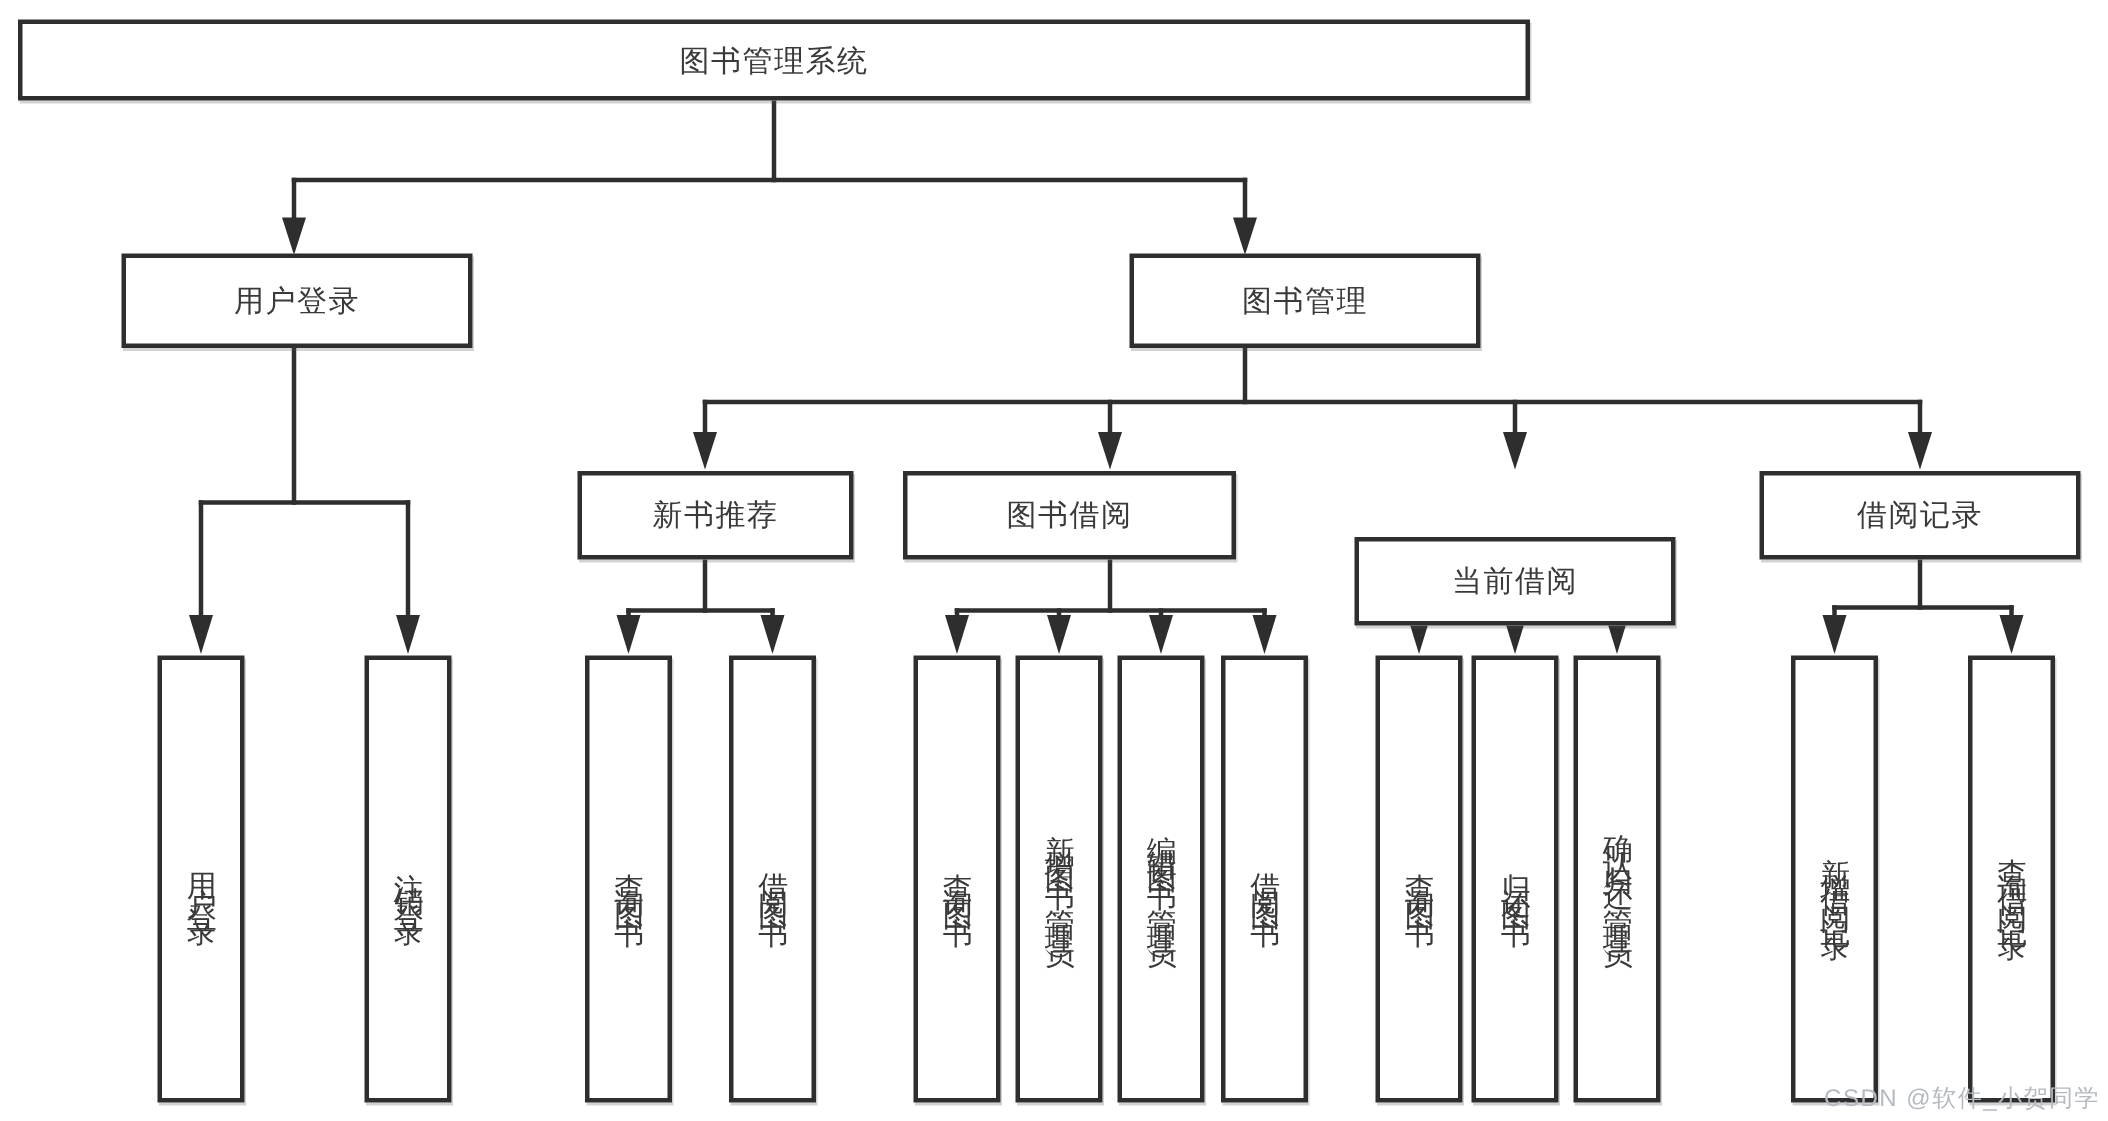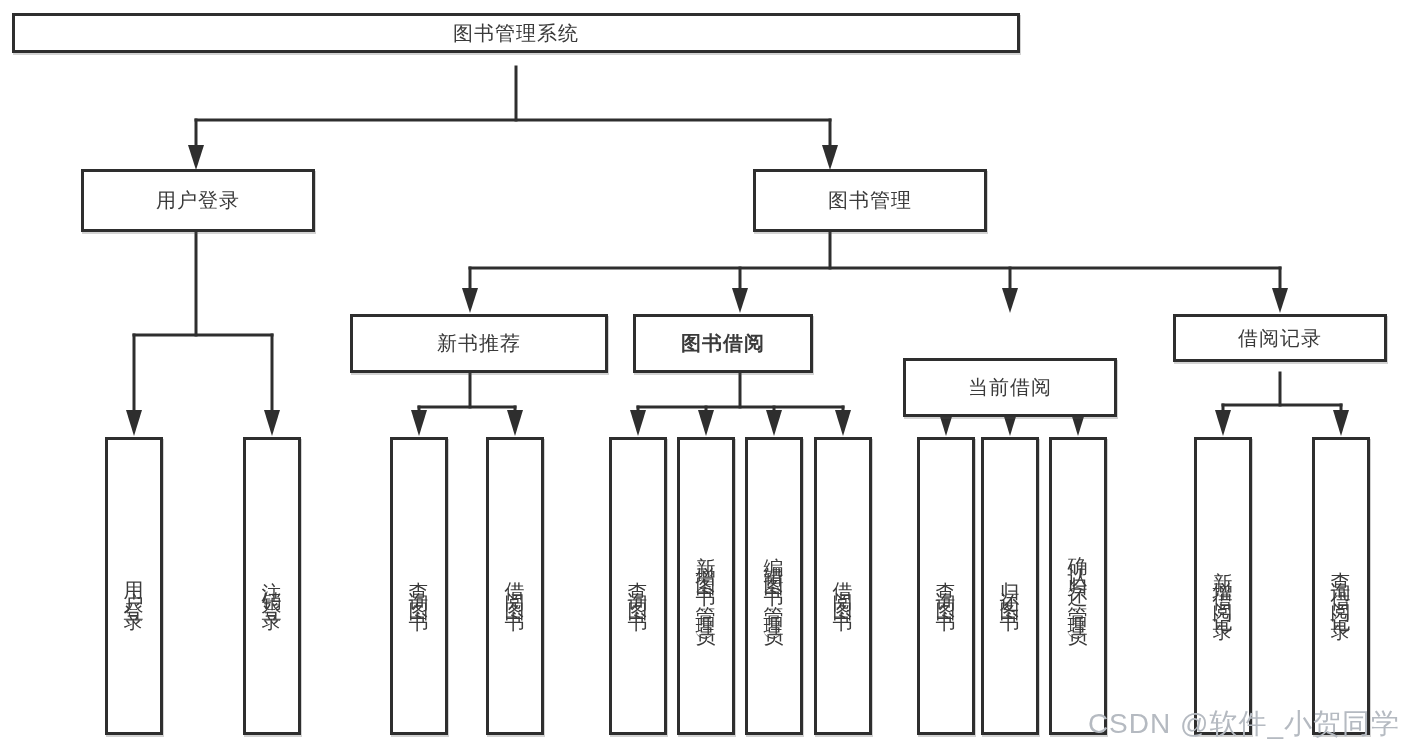--- a/index.html
+++ b/index.html
@@ -38,49 +38,49 @@
     white-space: nowrap;
   }
   .h { letter-spacing: 1px; }
   .v {
     writing-mode: vertical-rl;
     text-orientation: mixed;
     letter-spacing: 10px;
     line-height: 1;
   }
   
-  .b-root { left: 12px;  top: 13px;  width: 1008px; height: 40px; }
+  .b-root { left: 12px;  top: 13px;  width: 1008px; height: 54px; }
   
   .b-login { left: 81px;  top: 169px; width: 234px; height: 63px; }
   .b-mgmt  { left: 713px; top: 169px; width: 234px; height: 63px; margin-left: 40px; }
   
-  .b-l31 { left: 350px;  top: 314px; width: 258px; height: 59px; }
-  .b-l32 { left: 633px;  top: 314px; width: 180px; height: 59px; font-weight: bold; }
+  .b-l31 { left: 385px;  top: 314px; width: 184px; height: 59px; }
+  .b-l32 { left: 602px;  top: 314px; width: 222px; height: 59px; }
   .b-l33 { left: 903px;  top: 314px; width: 214px; height: 59px; margin-top: 44px; }
-  .b-l34 { left: 1173px; top: 314px; width: 214px; height: 48px; }
+  .b-l34 { left: 1173px; top: 314px; width: 214px; height: 59px; }
   
   .leaf { top: 437px; width: 58px; height: 298px; }
   .b-a1 { left: 105px; }
   .b-a2 { left: 243px; }
   .b-b1 { left: 390px; }
   .b-b2 { left: 486px; }
   .b-c1 { left: 609px; }
   .b-c2 { left: 677px; }
   .b-c3 { left: 745px; }
   .b-c4 { left: 814px; }
   .b-d1 { left: 917px; }
   .b-d2 { left: 981px; }
   .b-d3 { left: 1049px; }
   .b-e1 { left: 1194px; }
   .b-e2 { left: 1312px; }
   .watermark {
     position: absolute;
     right: 5px;
     bottom: 4px;
-    font-size: 28px;
+    font-size: 16px;
     color: #b5bac1;
     letter-spacing: 1px;
     z-index: 5;
   }
 </style>
 </head>
 <body>
 
 <div class="canvas">
 

